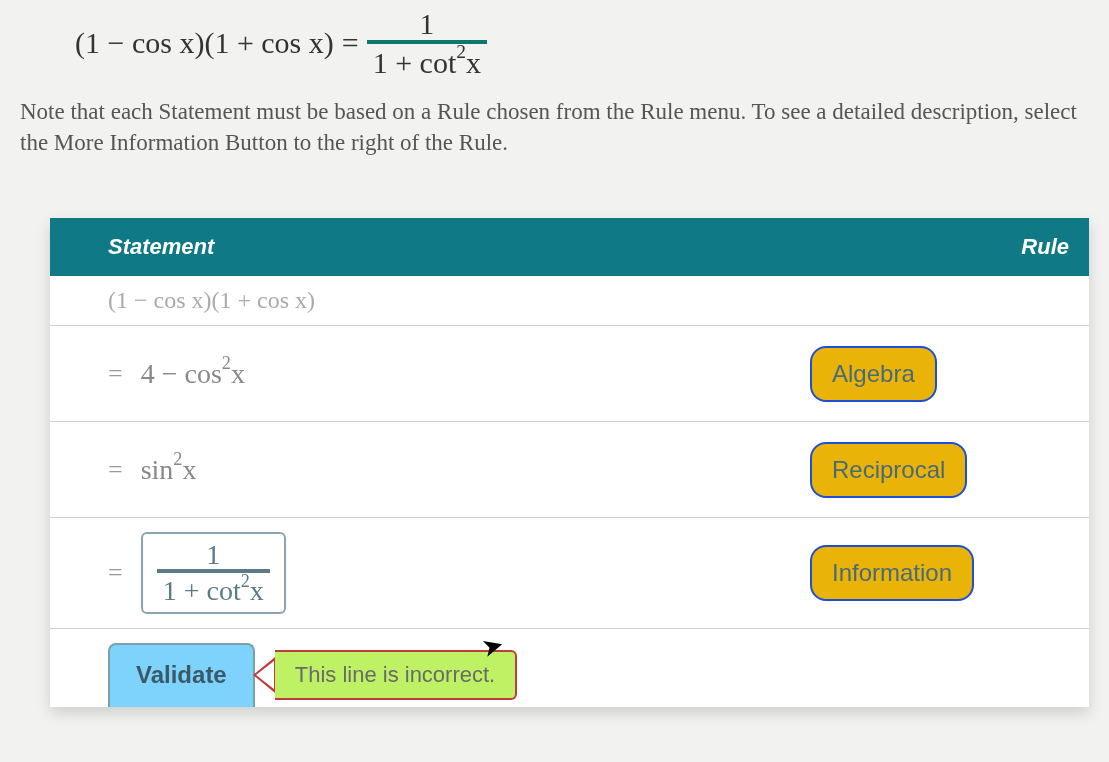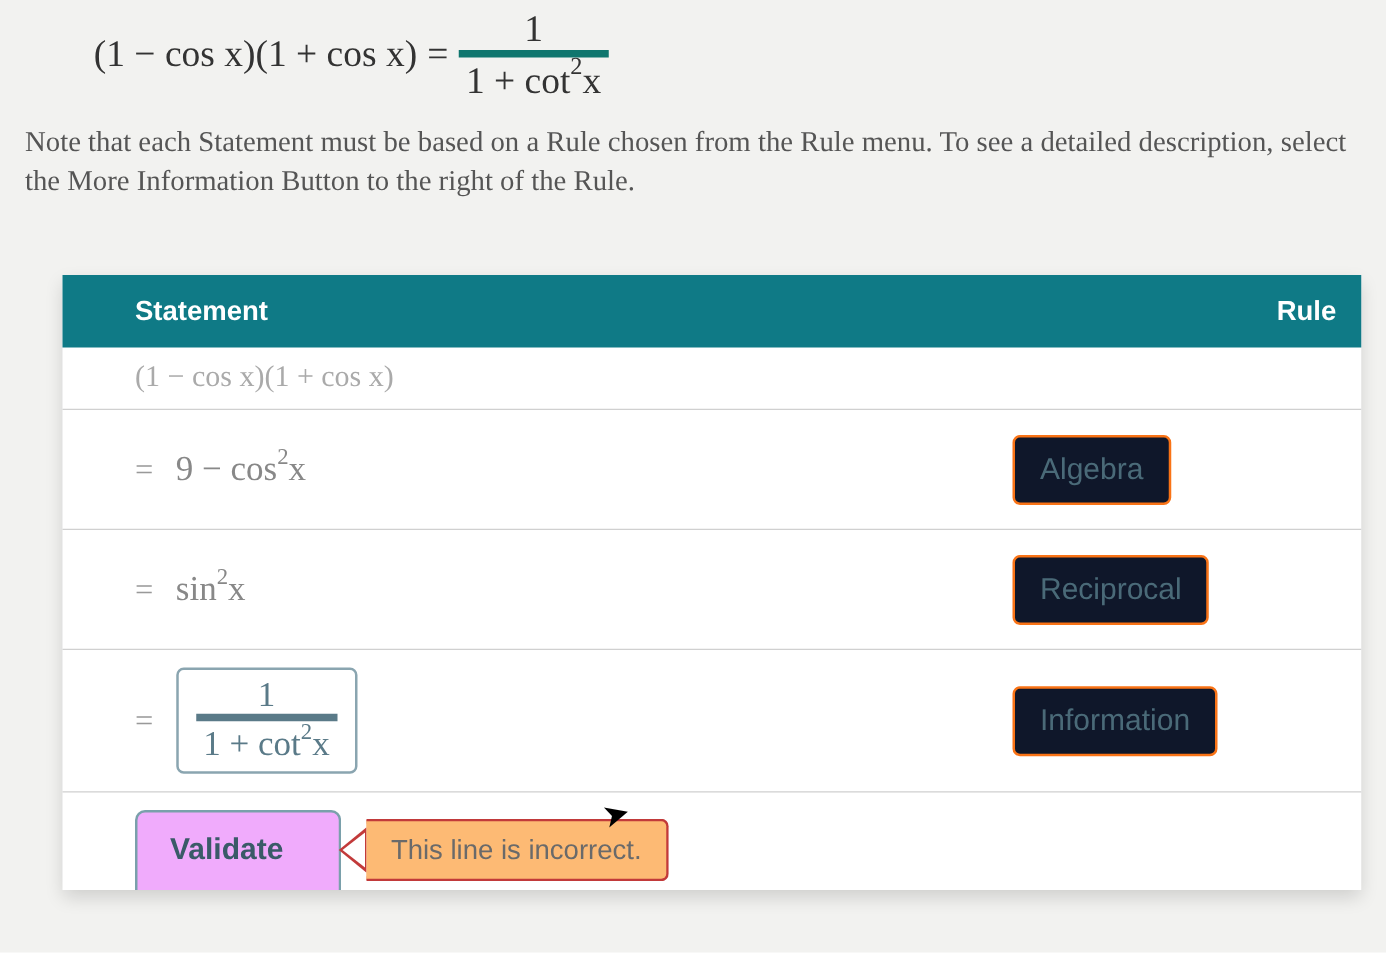--- a/index.html
+++ b/index.html
@@ -27,21 +27,21 @@
   }
   .frac {
     display: inline-flex;
     flex-direction: column;
     align-items: center;
     vertical-align: middle;
     line-height: 1.05;
   }
   .frac .num { padding: 0 6px; }
   .frac .den {
-    border-top: 6px solid #0f766e;
+    border-top: 4px solid #0f766e;
     padding: 2px 6px 0 6px;
   }
   .sup {
     font-size: 0.65em;
     vertical-align: super;
     position: relative;
     top: -0.2em;
   }
   .note {
     font-size: 23px;
@@ -55,20 +55,21 @@
     margin: 0 0 0 30px;
     box-shadow: 0 6px 14px rgba(0,0,0,0.15);
     background: #fff;
   }
   .table-header {
     display: flex;
     background: #0f7a86;
     color: #fff;
     font-weight: 600;
     font-size: 22px;
+    font-style: italic;
   }
   .th-statement {
     flex: 0 0 740px;
     padding: 16px 20px 16px 58px;
   }
   .th-rule {
     flex: 1;
     padding: 16px 20px;
     text-align: right;
   }
@@ -93,26 +94,26 @@
   .cell-rule {
     flex: 1;
     padding: 14px 20px;
   }
   .eq-sign {
     color: #999;
     font-size: 26px;
   }
   .rule-button {
     display: inline-block;
-    border: 2px solid #f97316;
-    border-radius: 6px;
+    border: 2px solid #1d4ed8;
+    border-radius: 16px;
     padding: 12px 20px;
     font-size: 24px;
     color: #4a6a78;
-    background: #0f172a;
+    background: #eab308;
     cursor: pointer;
     font-weight: 500;
   }
   .boxed-expr {
     display: inline-flex;
     align-items: center;
     border: 2px solid #8aa5b0;
     border-radius: 6px;
     padding: 6px 14px;
     color: #5a7a88;
@@ -122,25 +123,25 @@
     display: flex;
     align-items: center;
     gap: 0;
     padding: 14px 20px 0 58px;
   }
   .validate-button {
     border: 2px solid #7aa0ab;
     border-top-left-radius: 8px;
     border-top-right-radius: 8px;
     border-bottom: none;
-    padding: 16px 44px 18px 26px;
+    padding: 16px 26px 18px 26px;
     font-size: 24px;
     font-weight: 600;
     color: #3a5a68;
-    background: #f0abfc;
+    background: #7dd3fc;
     cursor: pointer;
   }
   .error-callout {
     display: flex;
     align-items: center;
     margin-left: -2px;
   }
   .error-arrow {
     width: 0; height: 0;
     border-top: 18px solid transparent;
@@ -158,21 +159,21 @@
     border-right:18px solid #fff;
   }
   .error-box {
     border: 2px solid #c23a3a;
     border-left: none;
     border-top-right-radius: 6px;
     border-bottom-right-radius: 6px;
     padding: 10px 20px;
     font-size: 22px;
     color: #6a6a6a;
-    background: #fdba74;
+    background: #bef264;
   }
   .cursor-icon {
     position: absolute;
     font-size: 26px;
     color: #000;
     transform: rotate(-15deg);
     pointer-events: none;
   }
 </style>
 </head>
@@ -203,21 +204,21 @@
       <div class="cell-statement">
         <span>(1 − cos x)(1 + cos x)</span>
       </div>
       <div class="cell-rule"></div>
     </div>
 
     <div class="table-row">
       <div class="cell-statement">
         <span class="eq-sign">=</span>
         <span>
-          <span>9 − cos</span><span class="sup">2</span><span>x</span>
+          <span>4 − cos</span><span class="sup">2</span><span>x</span>
         </span>
       </div>
       <div class="cell-rule">
         <span class="rule-button">Algebra</span>
       </div>
     </div>
 
     <div class="table-row">
       <div class="cell-statement">
         <span class="eq-sign">=</span>

